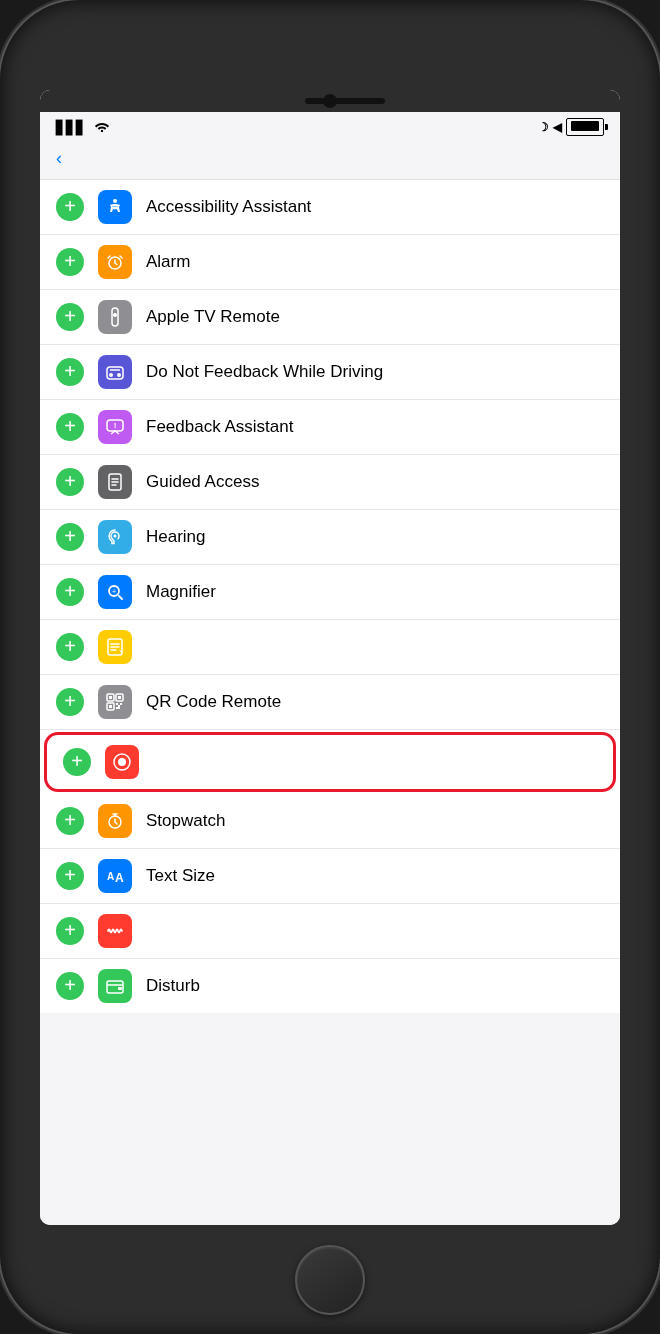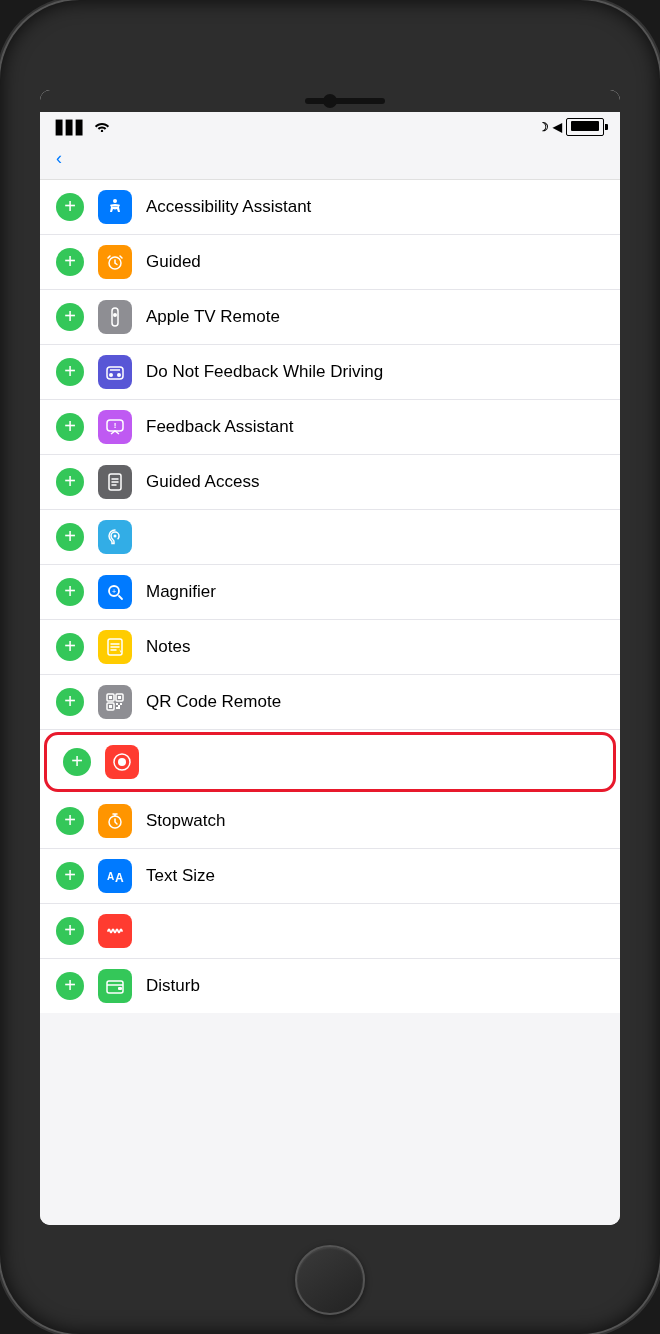--- a/index.html
+++ b/index.html
@@ -287,21 +287,21 @@
     <div class="add-btn" style="background:#34c759;">
       <span style="margin-top:-2px;">+</span>
     </div>
     <div class="app-icon" style="background:#ff9500;">
       <svg width="20" height="20" viewBox="0 0 20 20">
                 <circle cx="10" cy="11" r="6" stroke="white" stroke-width="1.5" fill="none"></circle>
                 <path d="M10 8v3l2 1.5" stroke="white" stroke-width="1.5" fill="none" stroke-linecap="round"></path>
                 <path d="M5 4l-2 2M15 4l2 2" stroke="white" stroke-width="1.5" stroke-linecap="round"></path>
               </svg>
     </div>
-    <span class="item-label">Guided</span>
+    <span class="item-label">Alarm</span>
   </div>
           <div class="list-item">
     <div class="add-btn" style="background:#34c759;">
       <span style="margin-top:-2px;">+</span>
     </div>
     <div class="app-icon" style="background:#8e8e93;">
       <svg width="20" height="20" viewBox="0 0 20 20">
                 <rect x="7" y="1" width="6" height="18" rx="3" stroke="white" stroke-width="1.5" fill="none"></rect>
                 <circle cx="10" cy="8" r="2" fill="white"></circle>
               </svg>
@@ -350,20 +350,21 @@
           <div class="list-item">
     <div class="add-btn" style="background:#34c759;">
       <span style="margin-top:-2px;">+</span>
     </div>
     <div class="app-icon" style="background:#32ade6;">
       <svg width="20" height="20" viewBox="0 0 20 20">
                 <path d="M10 3c-3.3 0-6 2.7-6 6 0 2 1 3.8 2.5 5 .5.4.5 1 .5 1.5v1h2v-1.5c0-.8-.2-1.5-.8-2C7.1 12 6 10.6 6 9c0-2.2 1.8-4 4-4s4 1.8 4 4c0 1-.4 2-1 2.7" stroke="white" stroke-width="1.5" fill="none" stroke-linecap="round"></path>
                 <circle cx="10" cy="9" r="1.5" fill="white"></circle>
               </svg>
     </div>
+    <span class="item-label">Hearing</span>
   </div>
           <div class="list-item">
     <div class="add-btn" style="background:#34c759;">
       <span style="margin-top:-2px;">+</span>
     </div>
     <div class="app-icon" style="background:#007aff;">
       <svg width="20" height="20" viewBox="0 0 20 20">
                 <circle cx="9" cy="9" r="5" stroke="white" stroke-width="1.8" fill="none"></circle>
                 <path d="M14 14l3 3" stroke="white" stroke-width="1.8" stroke-linecap="round"></path>
                 <text x="9" y="12" text-anchor="middle" fill="white" font-size="7">+</text>
@@ -375,21 +376,20 @@
     <div class="add-btn" style="background:#34c759;">
       <span style="margin-top:-2px;">+</span>
     </div>
     <div class="app-icon" style="background:#ffcc00;">
       <svg width="20" height="20" viewBox="0 0 20 20">
                 <rect x="3" y="2" width="14" height="16" rx="2" fill="none" stroke="white" stroke-width="1.5"></rect>
                 <path d="M6 7h8M6 10h8M6 13h5" stroke="white" stroke-width="1.5" stroke-linecap="round"></path>
                 <path d="M14 12l3 3-1.5.5-.5-1.5" fill="white"></path>
               </svg>
     </div>
-    <span class="item-label">Notes</span>
   </div>
           <div class="list-item">
     <div class="add-btn" style="background:#34c759;">
       <span style="margin-top:-2px;">+</span>
     </div>
     <div class="app-icon" style="background:#8e8e93;">
       <svg width="20" height="20" viewBox="0 0 20 20">
                 <rect x="2" y="2" width="7" height="7" rx="1" stroke="white" stroke-width="1.5" fill="none"></rect>
                 <rect x="11" y="2" width="7" height="7" rx="1" stroke="white" stroke-width="1.5" fill="none"></rect>
                 <rect x="2" y="11" width="7" height="7" rx="1" stroke="white" stroke-width="1.5" fill="none"></rect>

